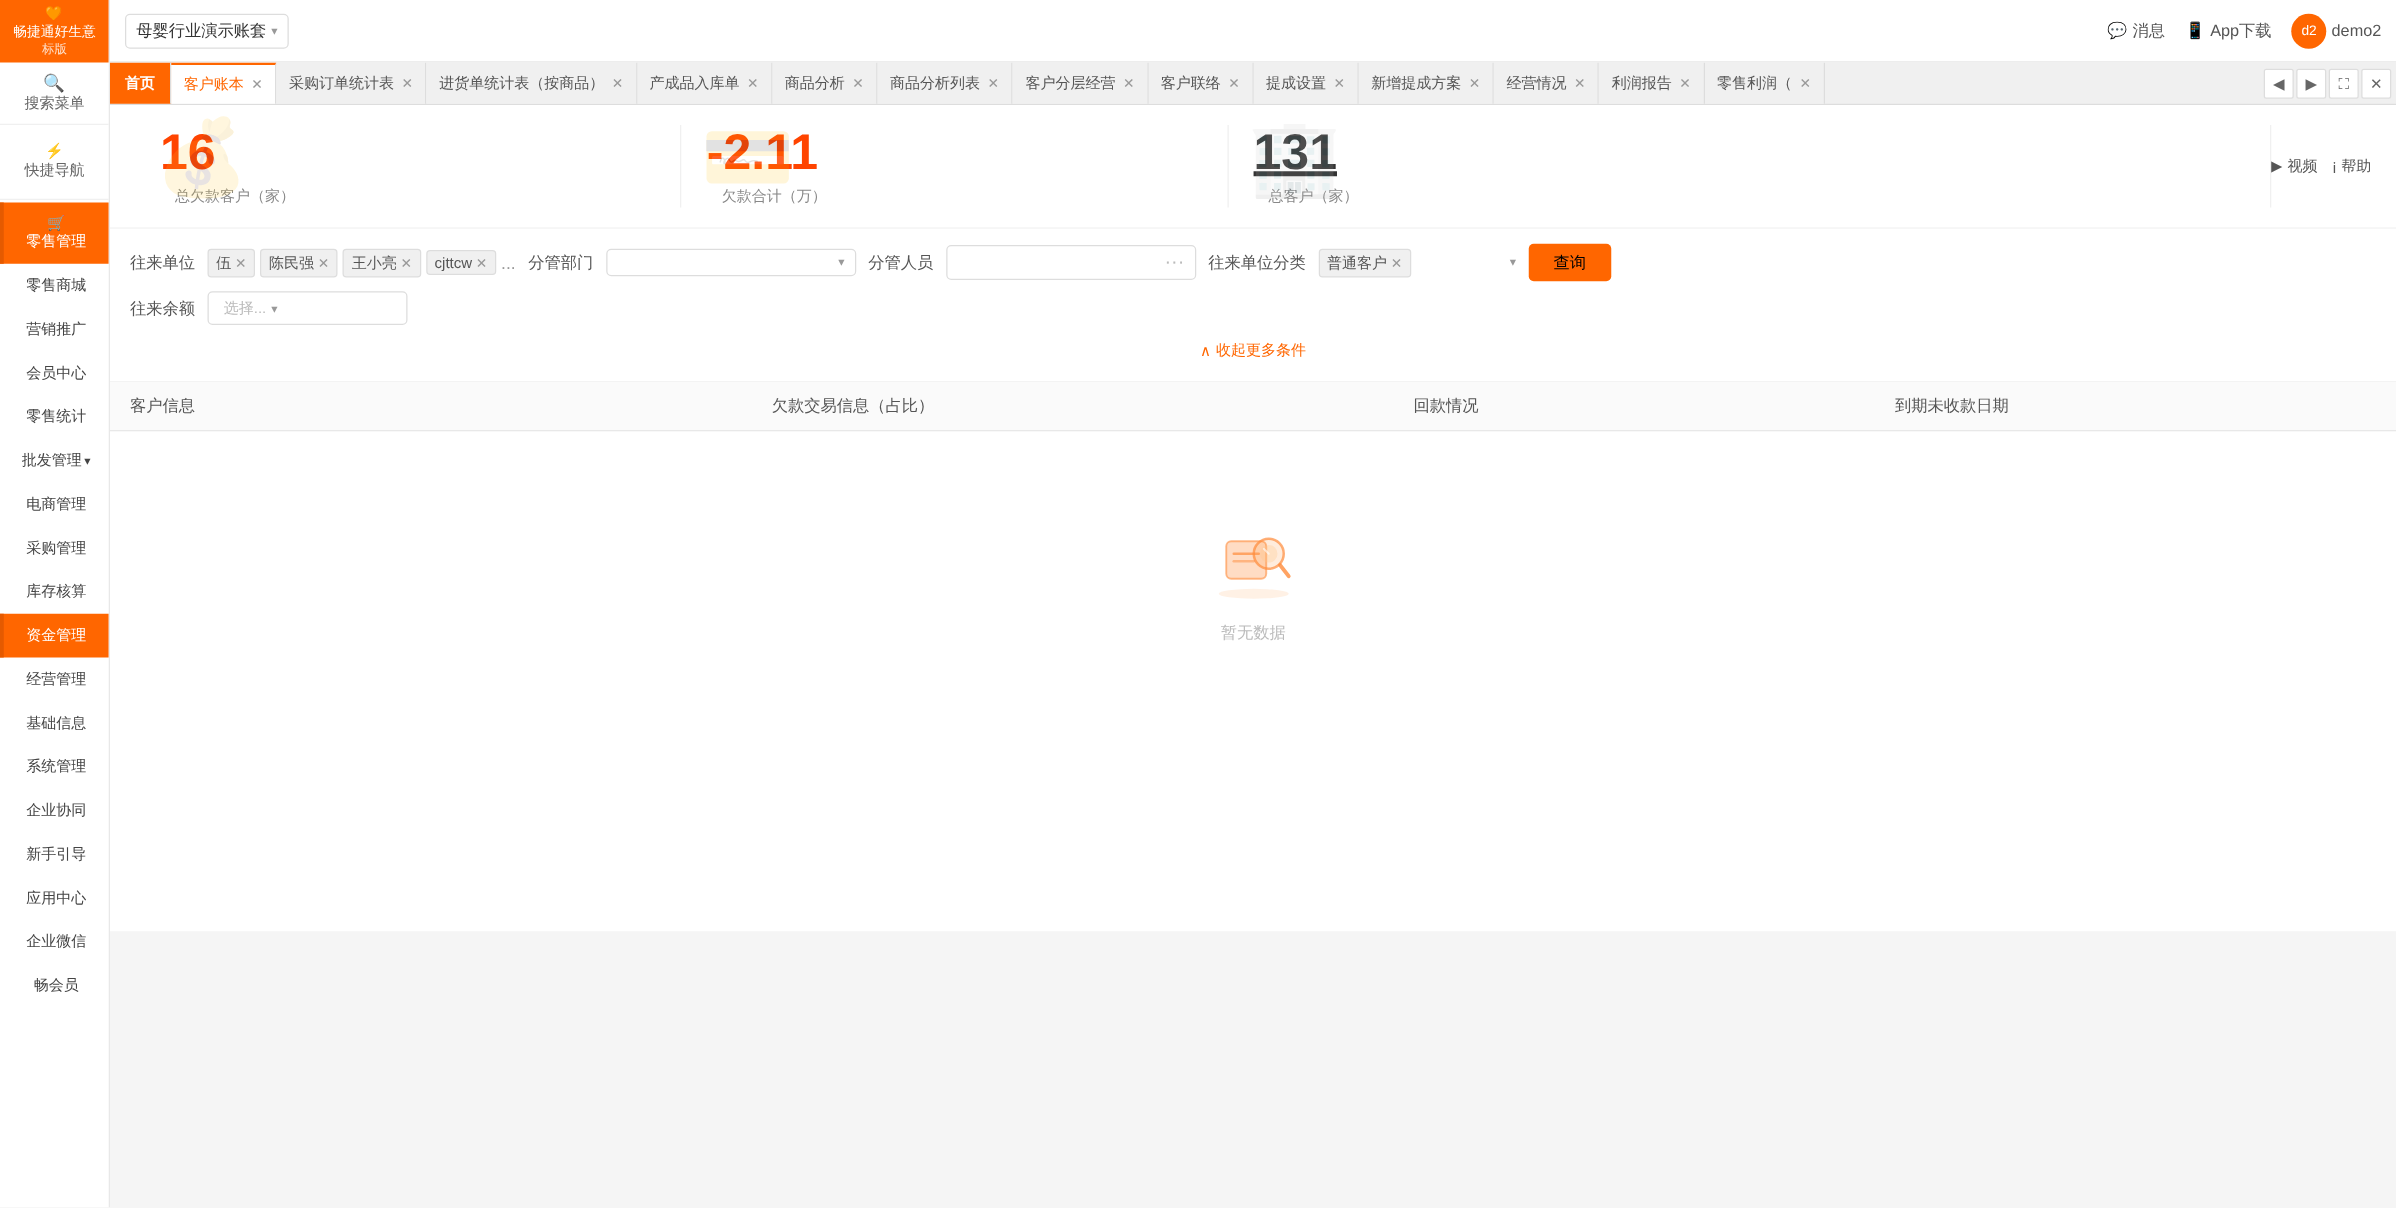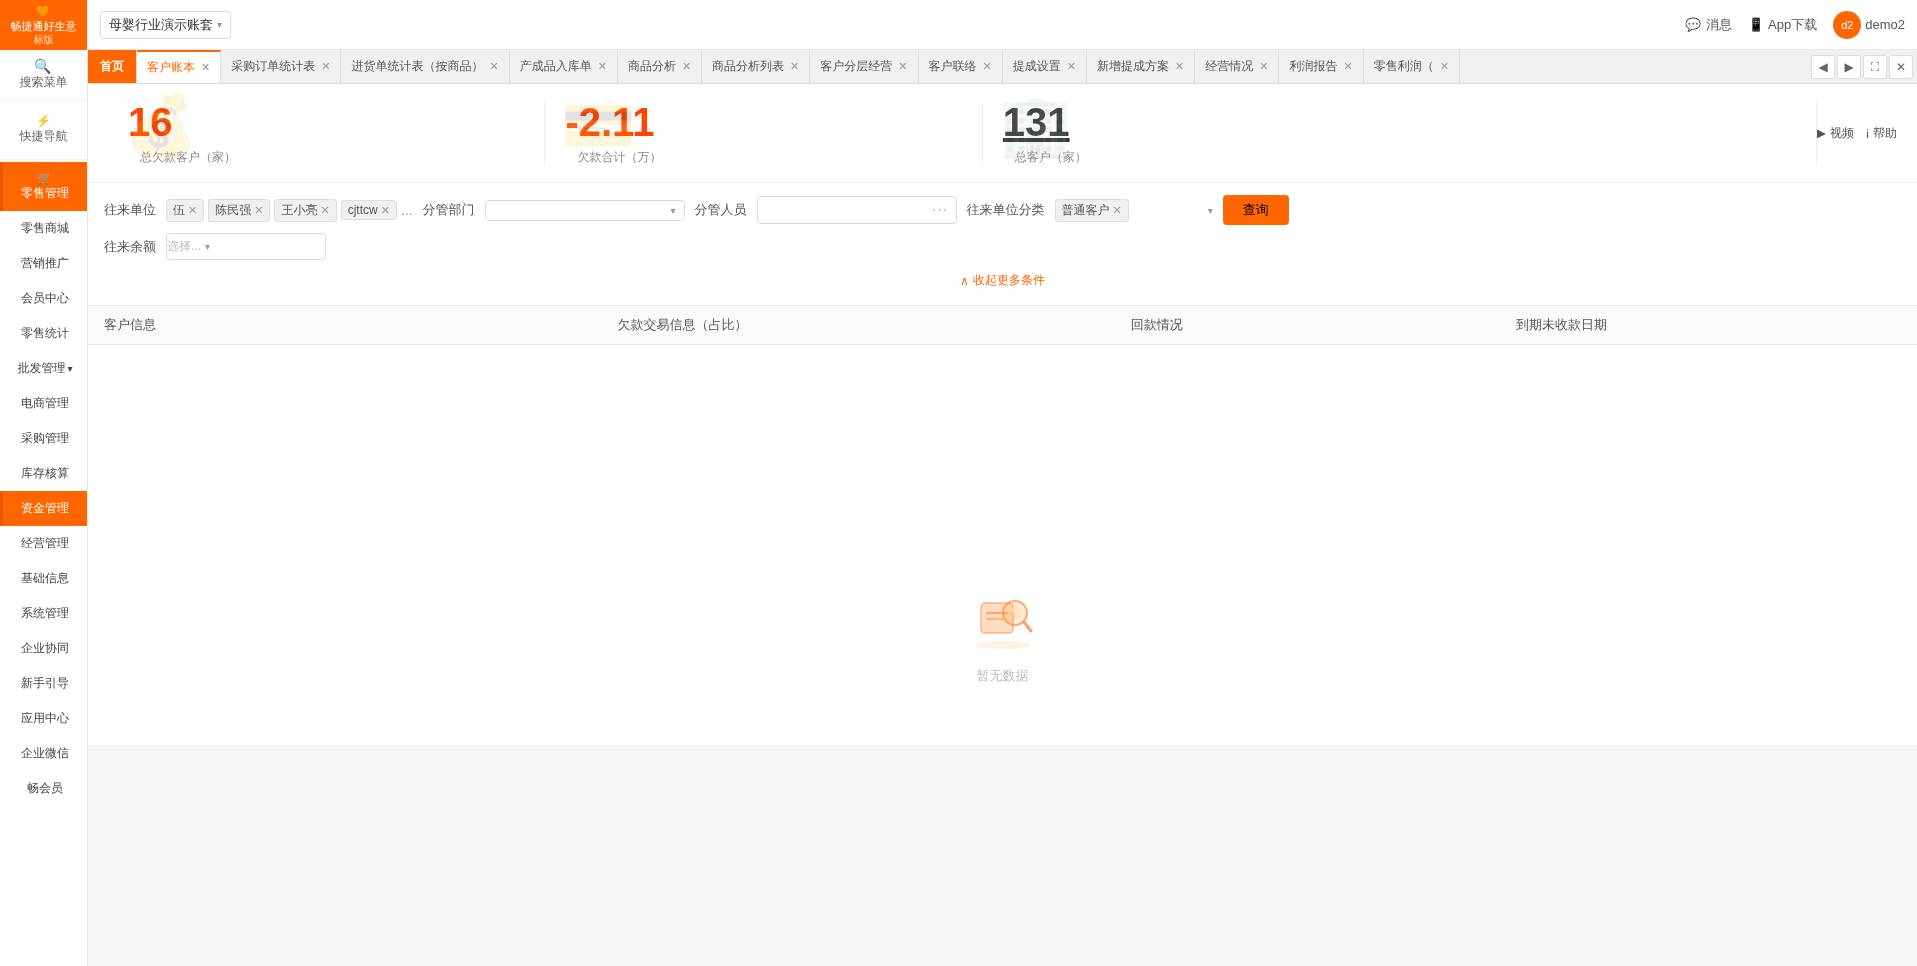--- a/index.html
+++ b/index.html
@@ -56,38 +56,38 @@
     .filter-bar { background: #fff; padding: 12px 16px; border-bottom: 1px solid #f0f0f0; }
     .filter-row { display: flex; align-items: center; gap: 10px; flex-wrap: wrap; margin-bottom: 8px; }
     .filter-row:last-child { margin-bottom: 0; }
     .filter-label { font-size: 13px; color: #555; white-space: nowrap; }
     .filter-tags { display: flex; align-items: center; gap: 4px; flex-wrap: wrap; }
     .filter-tag { display: flex; align-items: center; gap: 3px; background: #f0f0f0; border: 1px solid #ddd; border-radius: 3px; padding: 2px 6px; font-size: 12px; color: #555; }
     .filter-tag-close { color: #999; cursor: pointer; font-size: 11px; }
     .filter-more { color: #999; font-size: 14px; cursor: pointer; }
     .filter-select { display: flex; align-items: center; gap: 4px; border: 1px solid #ddd; border-radius: 4px; padding: 4px 8px; font-size: 12px; color: #555; cursor: pointer; background: #fff; min-width: 120px; }
     .filter-select-arrow { color: #999; font-size: 10px; margin-left: auto; }
-    .filter-input { border: 1px solid #ddd; border-radius: 4px; padding: 4px 0; font-size: 12px; color: #555; background: #fff; min-width: 120px; display: flex; align-items: center; gap: 0; cursor: pointer; }
+    .filter-input { border: 1px solid #ddd; border-radius: 4px; padding: 4px 12px; font-size: 12px; color: #555; background: #fff; min-width: 120px; display: flex; align-items: center; gap: 0; cursor: pointer; }
     .filter-input-arrow { color: #999; font-size: 10px; margin-left: 4px; }
     .collapse-btn { display: flex; align-items: center; gap: 4px; color: #ff6600; font-size: 12px; cursor: pointer; margin: 4px auto; }
     .query-btn { background: #ff6600; color: #000000; border: none; border-radius: 4px; padding: 6px 20px; font-size: 13px; cursor: pointer; white-space: nowrap; }
 
     
     .results-bar { background: #f5f5f5; padding: 8px 16px; display: flex; align-items: center; justify-content: space-between; font-size: 12px; color: #666; border-bottom: 1px solid #e8e8e8; }
     .results-bar-left { display: flex; align-items: center; gap: 8px; }
     .results-bar-right { display: flex; align-items: center; gap: 12px; }
     .sort-label { color: #555; }
     .export-btn { display: flex; align-items: center; gap: 3px; color: #ff6600; cursor: pointer; font-size: 12px; }
     .refresh-btn { display: flex; align-items: center; gap: 3px; color: #ff6600; cursor: pointer; font-size: 12px; }
 
     
     .table-container { background: #fff; margin: 0; }
     .table-header { display: grid; grid-template-columns: 2fr 2fr 1.5fr 1.5fr; padding: 10px 16px; background: #fafafa; border-bottom: 1px solid #e8e8e8; }
     .table-header-cell { font-size: 13px; color: #555; font-weight: 500; }
-    .table-body { min-height: 400px; display: flex; flex-direction: column; align-items: center; justify-content: flex-end; }
+    .table-body { min-height: 400px; display: flex; flex-direction: column; align-items: center; justify-content: flex-start; }
     .empty-state { display: flex; flex-direction: column; align-items: center; gap: 12px; padding: 60px 0; }
     .empty-text { font-size: 13px; color: #bbb; }
   </style>
 </head>
 <body>
 
 <div class="sidebar">
   <div class="sidebar-logo">
     <div class="sidebar-logo-text">
       <div>🧡</div>

